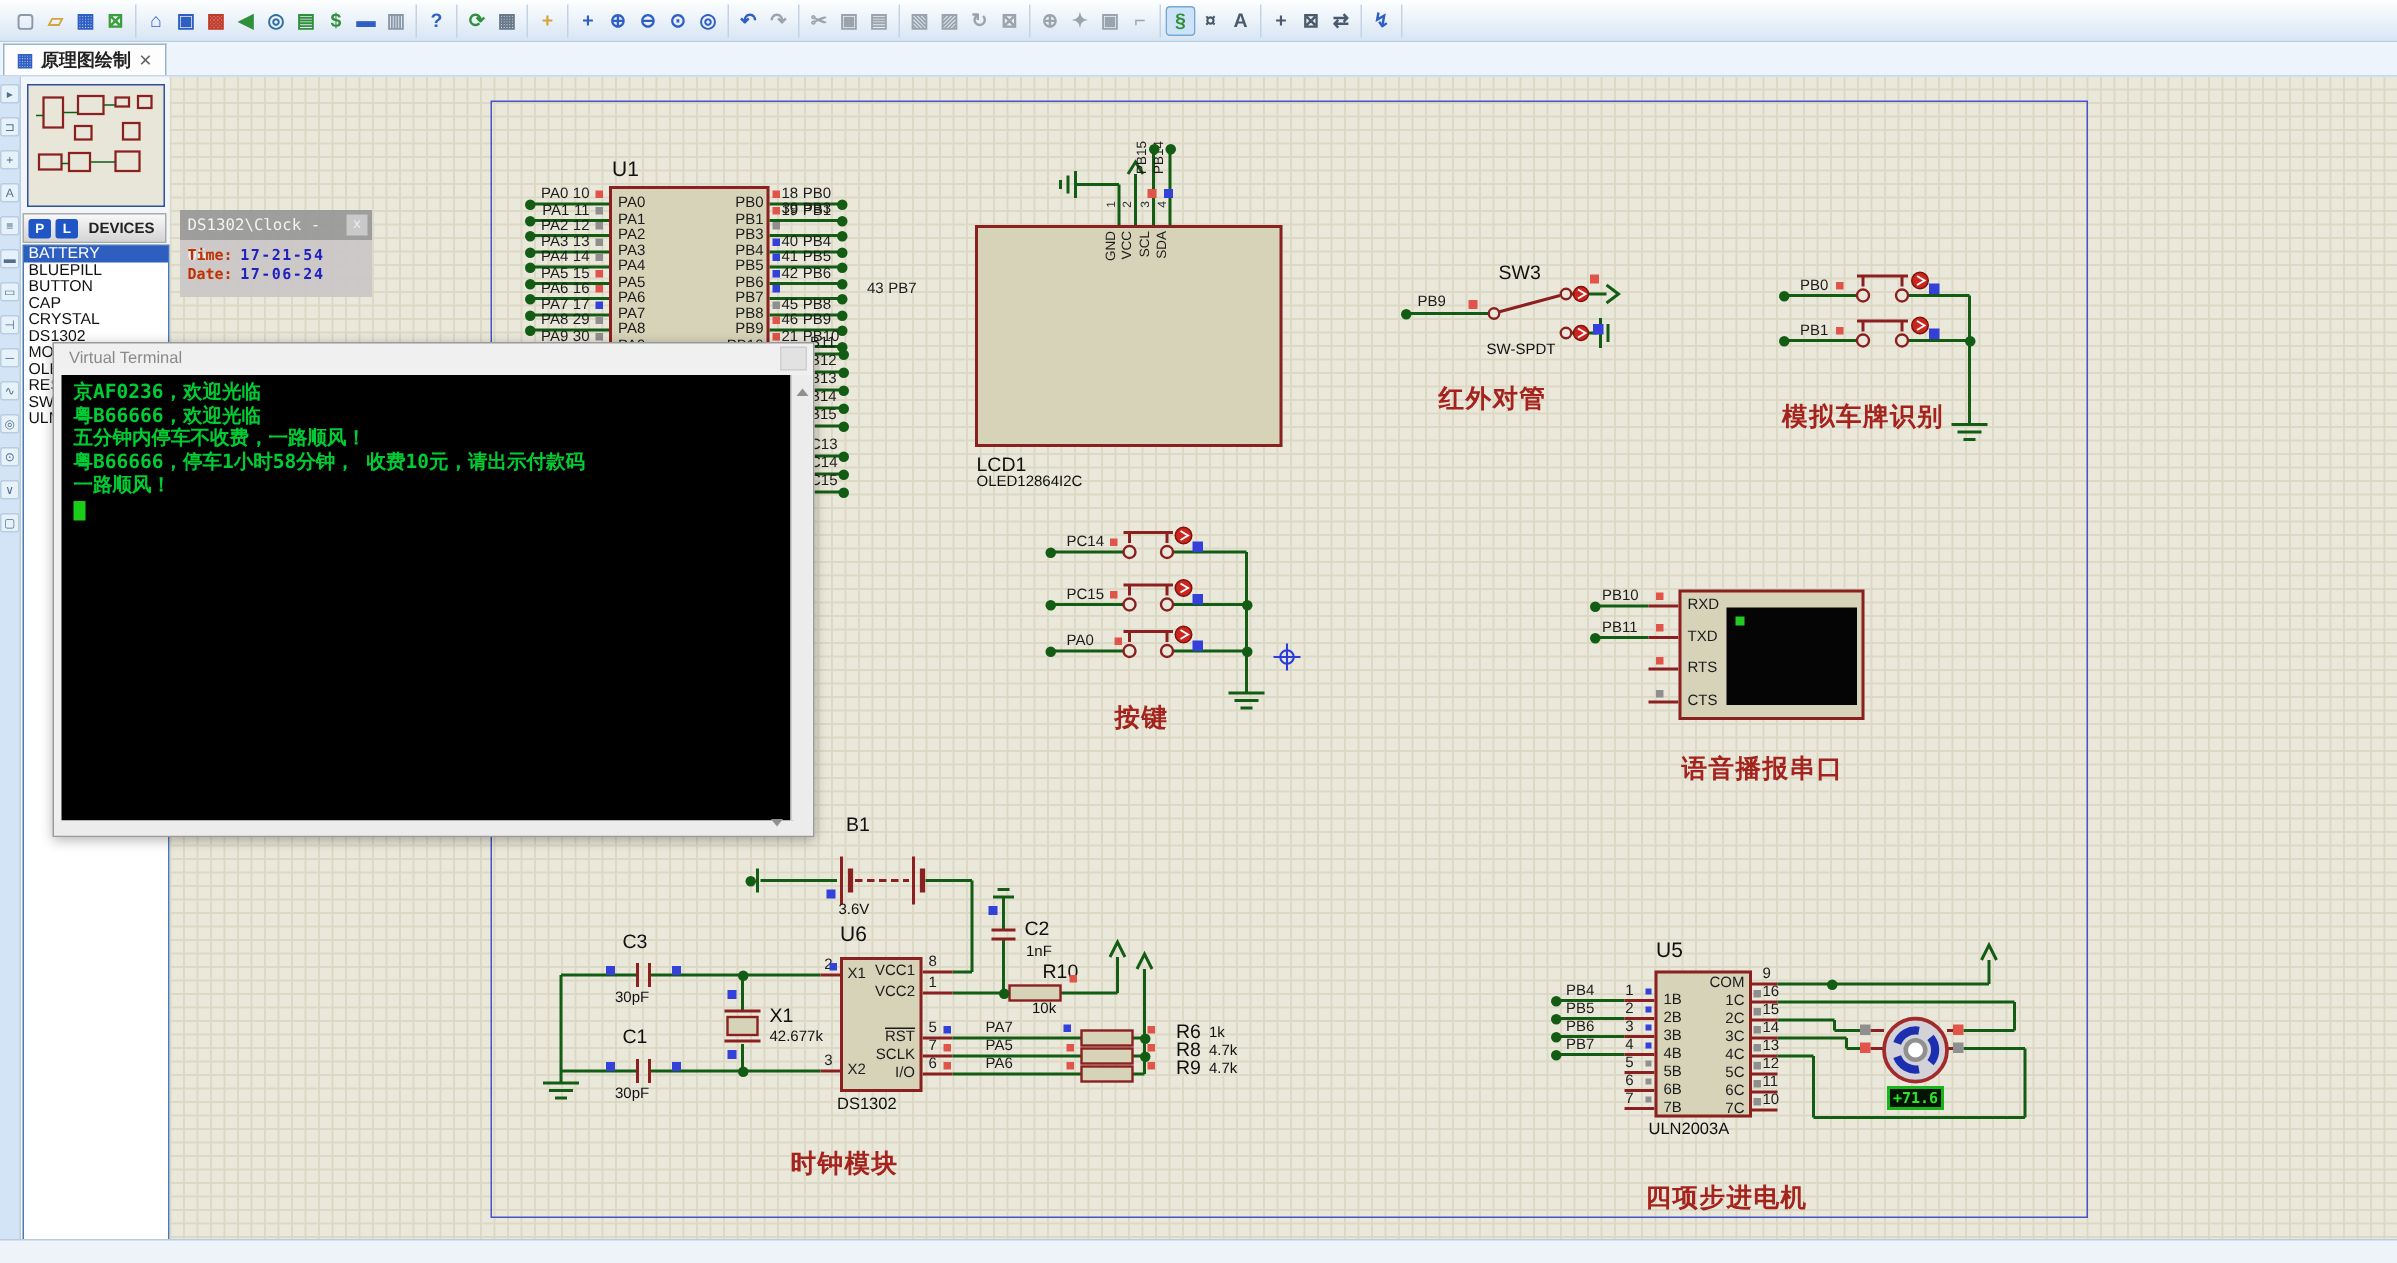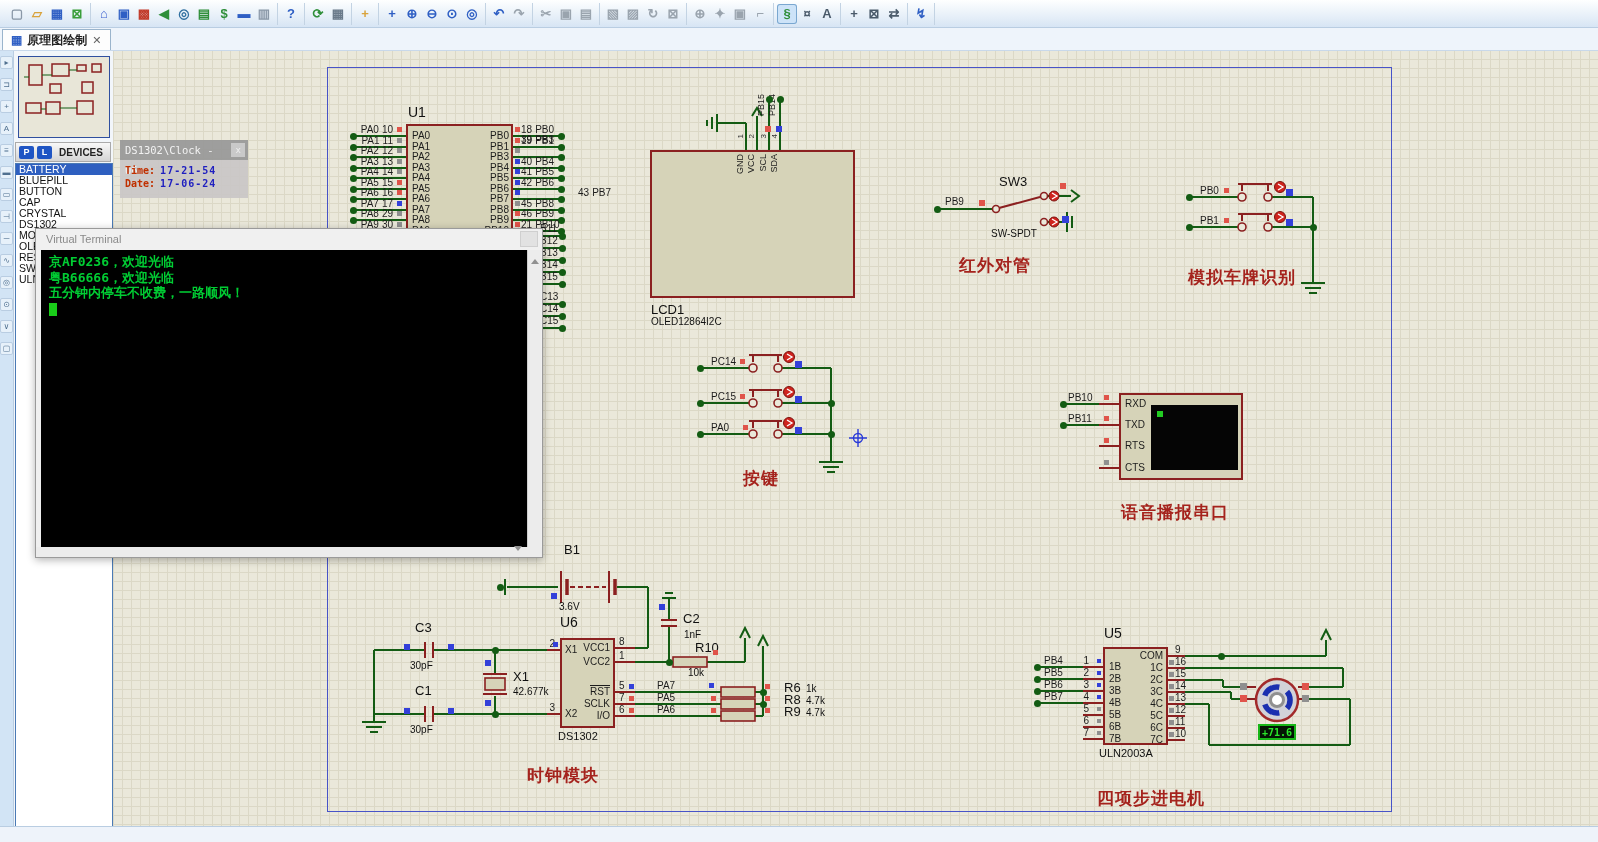--- a/index.html
+++ b/index.html
@@ -742,20 +742,22 @@
 
   <div id="terminal">
     <div class="t-title">
       <span>Virtual Terminal</span>
       <span class="t-box"></span>
     </div>
     <div id="term-body">
         <div class="tline">京AF0236，欢迎光临</div>
         <div class="tline">粤B66666，欢迎光临</div>
         <div class="tline">五分钟内停车不收费，一路顺风！</div>
+        <div class="tline">粤B66666，停车1小时58分钟， 收费10元，请出示付款码</div>
+        <div class="tline">一路顺风！</div>
         <div class="t-cursor"></div>
       </div>
     <div class="t-vscroll">
       <div class="t-up"></div>
     </div>
     <div class="t-hstrip">
       <div class="t-down"></div>
     </div>
   </div>
 

